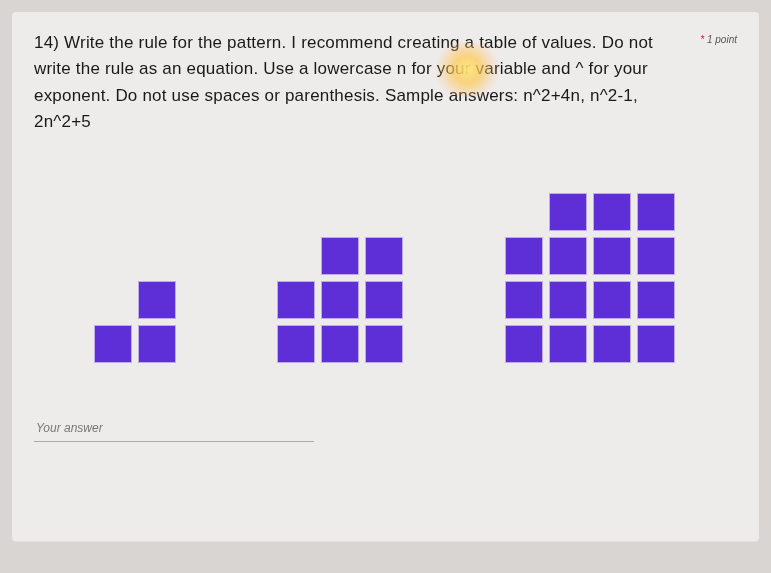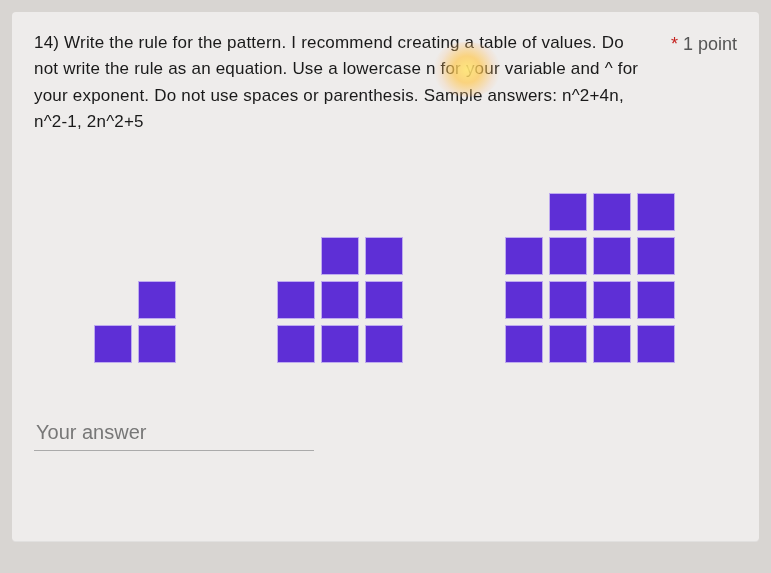--- a/index.html
+++ b/index.html
@@ -28,24 +28,25 @@
   }
   .question-text {
     font-size: 17px;
     line-height: 1.55;
     color: #1a1a1a;
     flex: 1;
     font-weight: 500;
     letter-spacing: 0.2px;
   }
   .points {
-    font-size: 18px;
+    font-size: 10px;
     color: #555;
     white-space: nowrap;
     padding-top: 4px;
+    font-style: italic;
   }
   .req { color: #c5221f; }
   .patterns {
     display: flex;
     justify-content: space-around;
     align-items: flex-end;
     margin: 40px 10px 50px 10px;
     height: 190px;
   }
   .fig { display: grid; gap: 4px; }
@@ -61,24 +62,25 @@
   .fig3 { grid-template-columns: repeat(4, 40px); grid-template-rows: repeat(4, 40px); }
   .answer-area {
     margin-top: 20px;
     width: 280px;
   }
   .answer-input {
     width: 100%;
     border: none;
     border-bottom: 1px solid #aaa;
     background: transparent;
-    font-size: 20px;
+    font-size: 12px;
     padding: 6px 2px;
     color: #a21caf;
     outline: none;
+    font-style: italic;
   }
   .answer-input::placeholder { color: #777; }
   .glare {
     position: absolute;
     top: 30px;
     left: 420px;
     width: 70px;
     height: 55px;
     background: radial-gradient(circle, rgba(255,230,120,0.95) 0%, rgba(255,200,80,0.7) 30%, rgba(255,190,120,0.2) 60%, rgba(255,255,255,0) 75%);
     pointer-events: none;

